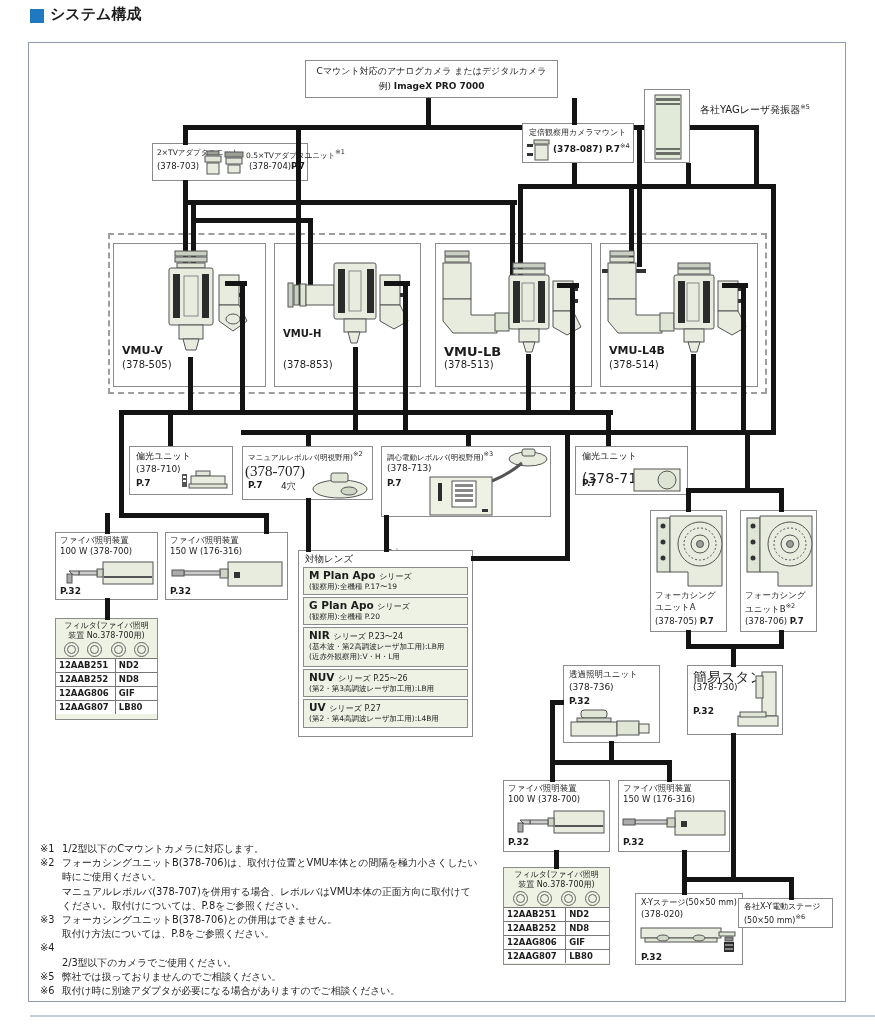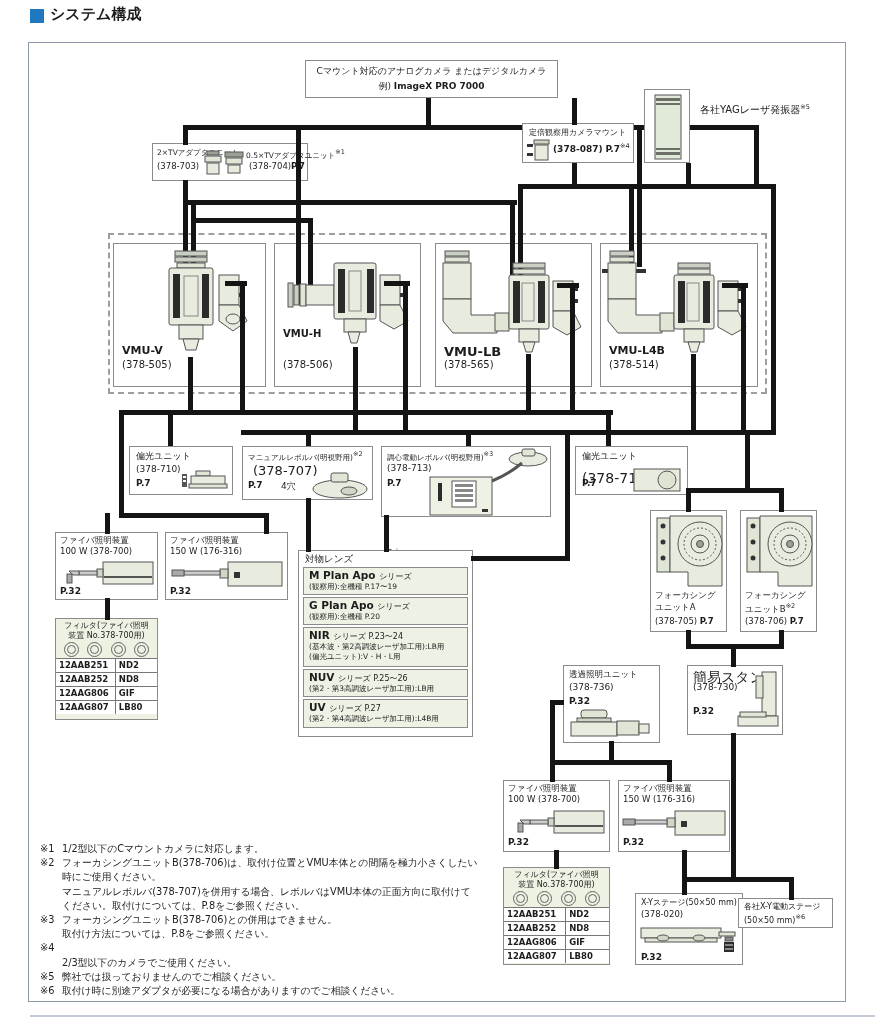--- a/index.html
+++ b/index.html
@@ -90,25 +90,25 @@
     </svg>
   </div>
   <div class="t" style="left:700px;top:103px;font-size:10px;"><span>各社YAGレーザ発振器</span><sup class="sp">※5</sup></div>
 
   <div class="bx" style="left:113px;top:243px;width:153px;height:144px;">
     <div class="t b" style="left:8px;top:100px;font-size:11px;">VMU-V</div>
     <div class="t" style="left:8px;top:115px;font-size:10px;">(378-505)</div>
   </div>
   <div class="bx" style="left:274px;top:243px;width:147px;height:144px;">
     <div class="t b" style="left:8px;top:84px;font-size:10px;">VMU-H</div>
-    <div class="t" style="left:8px;top:115px;font-size:10px;">(378-506)</div>
+    <div class="t" style="left:8px;top:115px;font-size:10px;">(378-853)</div>
   </div>
   <div class="bx" style="left:435px;top:243px;width:157px;height:144px;">
     <div class="t b" style="left:8px;top:100px;font-size:13px;">VMU-LB</div>
-    <div class="t" style="left:8px;top:115px;font-size:10px;">(378-565)</div>
+    <div class="t" style="left:8px;top:115px;font-size:10px;">(378-513)</div>
   </div>
   <div class="bx" style="left:600px;top:243px;width:158px;height:144px;">
     <div class="t b" style="left:8px;top:100px;font-size:11px;">VMU-L4B</div>
     <div class="t" style="left:8px;top:115px;font-size:10px;">(378-514)</div>
   </div>
 
   <div class="bx" style="left:129px;top:446px;width:104px;height:49px;">
     <div class="t" style="left:6px;top:3px;font-size:9px;">偏光ユニット</div>
     <div class="t" style="left:6px;top:17px;font-size:9px;">(378-710)</div>
     <div class="t b" style="left:6px;top:31px;font-size:9px;">P.7</div>
@@ -117,21 +117,21 @@
         <rect x="1" y="5" width="3" height="2" fill="#fff"></rect>
         <rect x="1" y="9" width="3" height="2" fill="#fff"></rect>
       <rect x="14" y="0" width="14" height="5" fill="#dfe6d6" stroke="#555"></rect>
         <rect x="9" y="5" width="34" height="10" fill="#e7ecdf" stroke="#555"></rect>
         <rect x="7" y="13" width="38" height="4" fill="#dfe6d6" stroke="#555"></rect>
     </svg>
   </div>
 
   <div class="bx" style="left:242px;top:446px;width:131px;height:54px;">
     <div class="t" style="left:5px;top:3px;font-size:7.5px;"><span>マニュアルレボルバ(明視野用)</span><sup class="sp">※2</sup></div>
-    <div class="t" style="left:10px;top:16px;font-size:13px;">(378-707)</div>
+    <div class="t" style="left:2px;top:16px;font-size:15px;font-family:Liberation Serif, serif;">(378-707)</div>
     <div class="t b" style="left:5px;top:33px;font-size:9px;">P.7</div>
     <div class="t" style="left:38px;top:33px;font-size:9px;">4穴</div>
     <svg class="ic" style="left:68px;top:24px;" width="58" height="28">
       <ellipse cx="29" cy="18" rx="27" ry="9" fill="#e7ecdf" stroke="#555"></ellipse>
       <rect x="20" y="2" width="17" height="9" rx="2" fill="#dfe6d6" stroke="#555"></rect>
       <ellipse cx="38" cy="20" rx="8" ry="4" fill="#cfd6c6" stroke="#555"></ellipse>
     </svg>
   </div>
 
   <div class="bx" style="left:381px;top:446px;width:170px;height:71px;">
@@ -232,21 +232,21 @@
       <div class="obj-name"><span>M Plan Apo</span> <span class="obj-suf">シリーズ</span></div>
       <div class="obj-d">(観察用):全機種 P.17〜19</div>
     </div>
     <div class="obj-item" style="height:28px;">
       <div class="obj-name"><span>G Plan Apo</span> <span class="obj-suf">シリーズ</span></div>
       <div class="obj-d">(観察用):全機種 P.20</div>
     </div>
     <div class="obj-item" style="height:40px;">
       <div class="obj-name"><span>NIR</span> <span class="obj-suf">シリーズ P.23〜24</span></div>
       <div class="obj-d">(基本波・第2高調波レーザ加工用):LB用</div>
-      <div class="obj-d">(偏光ユニット):V・H・L用</div>
+      <div class="obj-d">(近赤外観察用):V・H・L用</div>
     </div>
     <div class="obj-item" style="height:28px;">
       <div class="obj-name"><span>NUV</span> <span class="obj-suf">シリーズ P.25〜26</span></div>
       <div class="obj-d">(第2・第3高調波レーザ加工用):LB用</div>
     </div>
     <div class="obj-item" style="height:29px;">
       <div class="obj-name"><span>UV</span> <span class="obj-suf">シリーズ P.27</span></div>
       <div class="obj-d">(第2・第4高調波レーザ加工用):L4B用</div>
     </div>
   </div>

